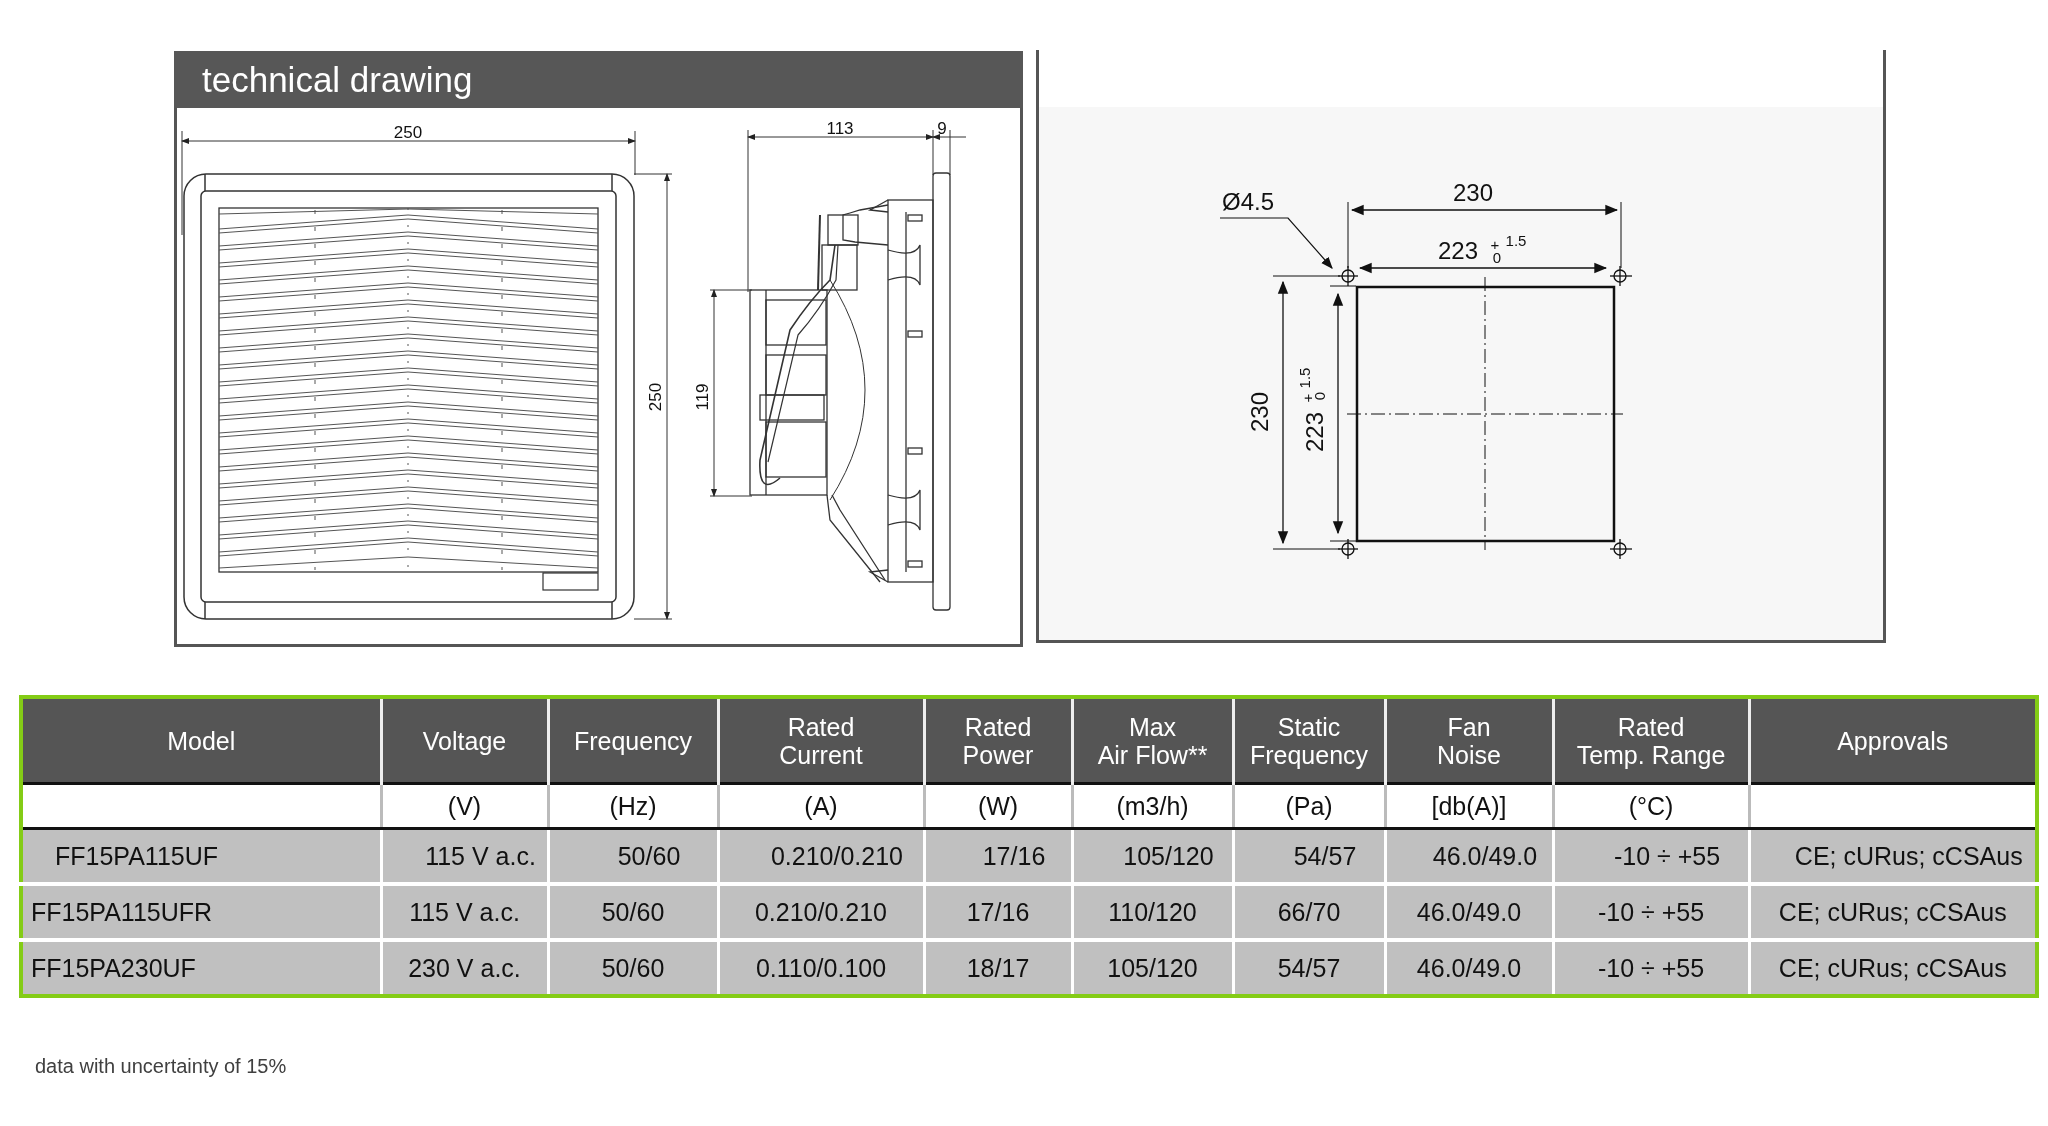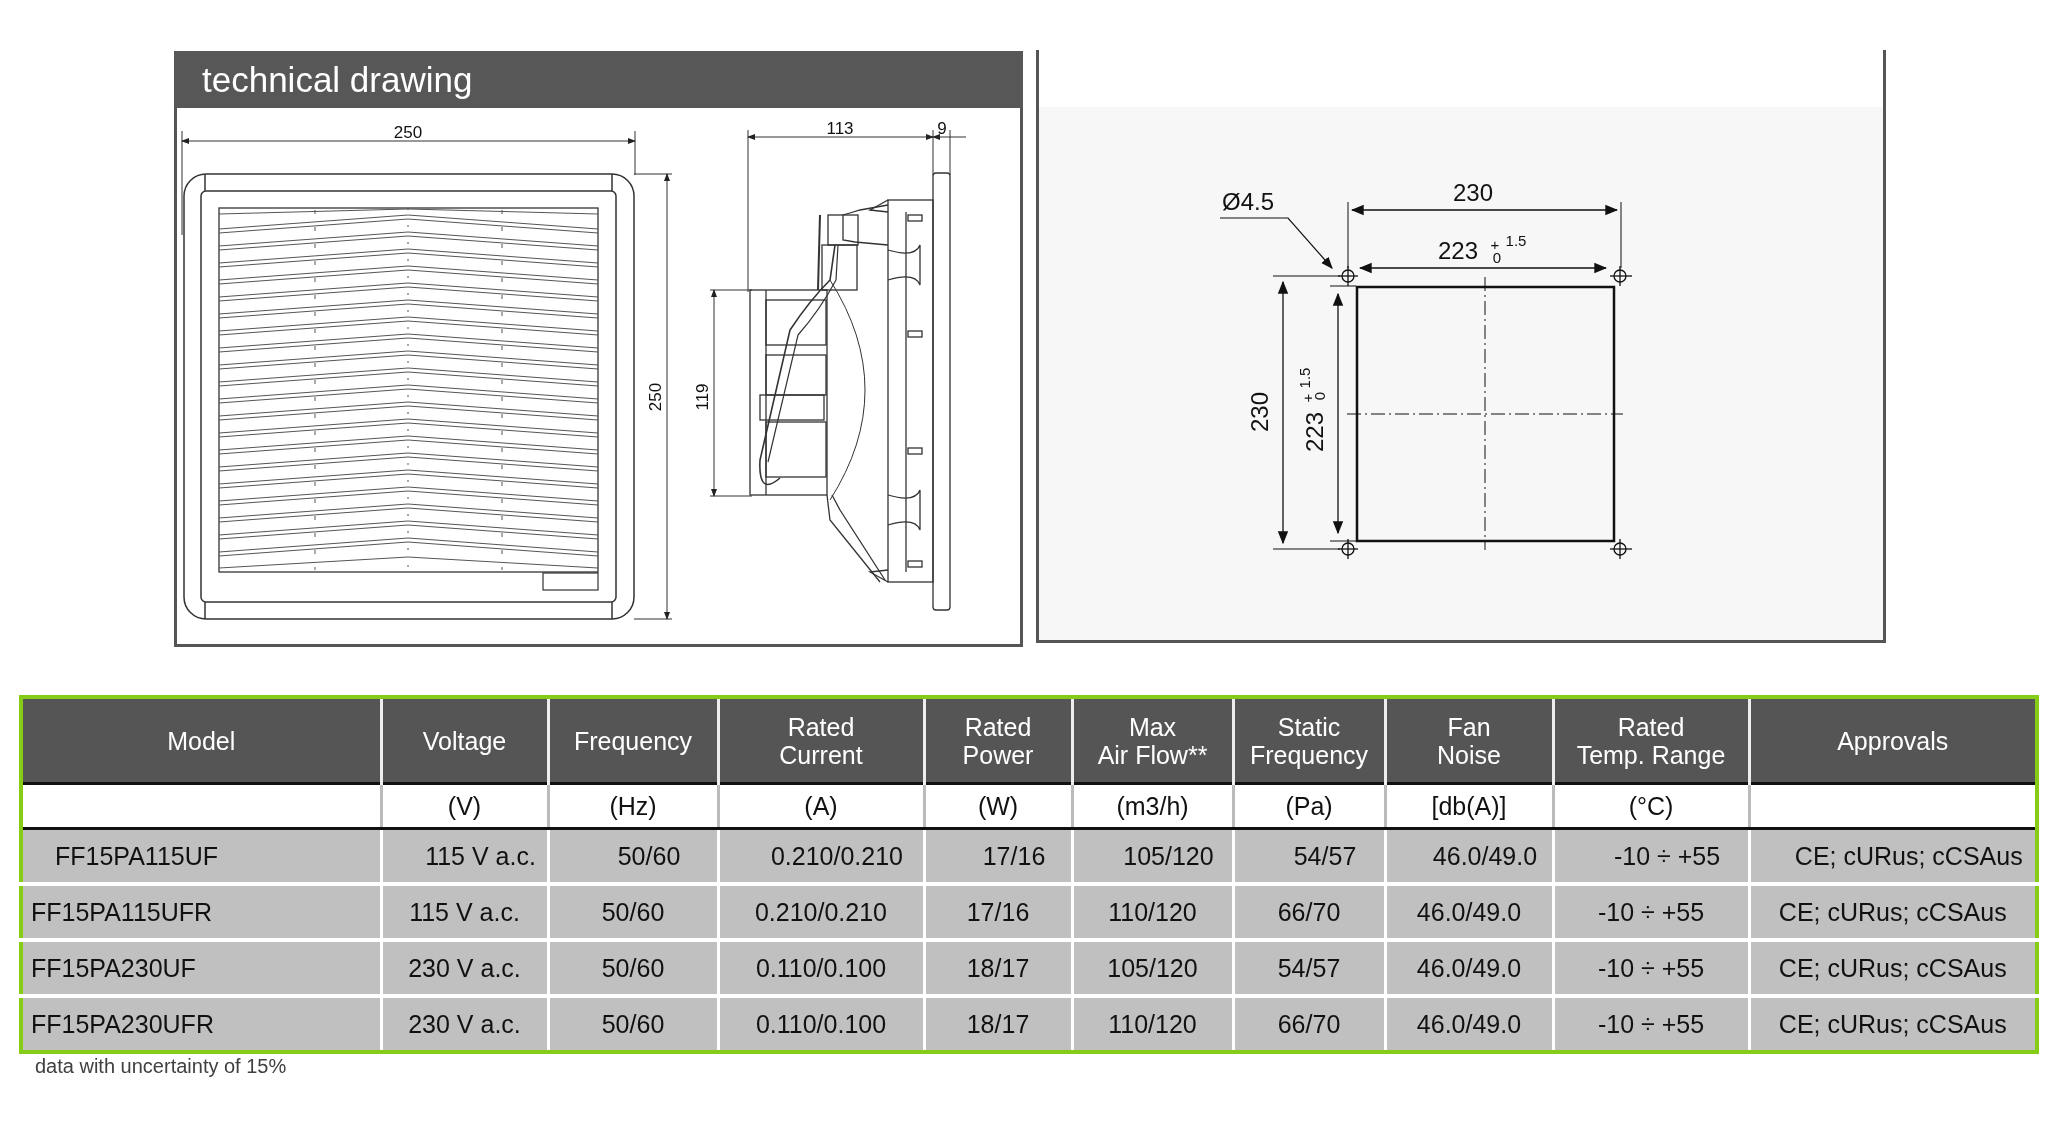--- a/index.html
+++ b/index.html
@@ -300,28 +300,16 @@
       <td>230 V a.c.</td>
       <td>50/60</td>
       <td>0.110/0.100</td>
       <td>18/17</td>
       <td>105/120</td>
       <td>54/57</td>
       <td>46.0/49.0</td>
       <td>-10 ÷ +55</td>
       <td>CE; cURus; cCSAus</td>
     </tr>
-    <tr>
-      <td class="left">FF15PA230UFR</td>
-      <td>230 V a.c.</td>
-      <td>50/60</td>
-      <td>0.110/0.100</td>
-      <td>18/17</td>
-      <td>110/120</td>
-      <td>66/70</td>
-      <td>46.0/49.0</td>
-      <td>-10 ÷ +55</td>
-      <td>CE; cURus; cCSAus</td>
-    </tr>
   </tbody>
 </table>
 
 <div class="footnote">data with uncertainty of 15%</div>
 
 </body></html>

